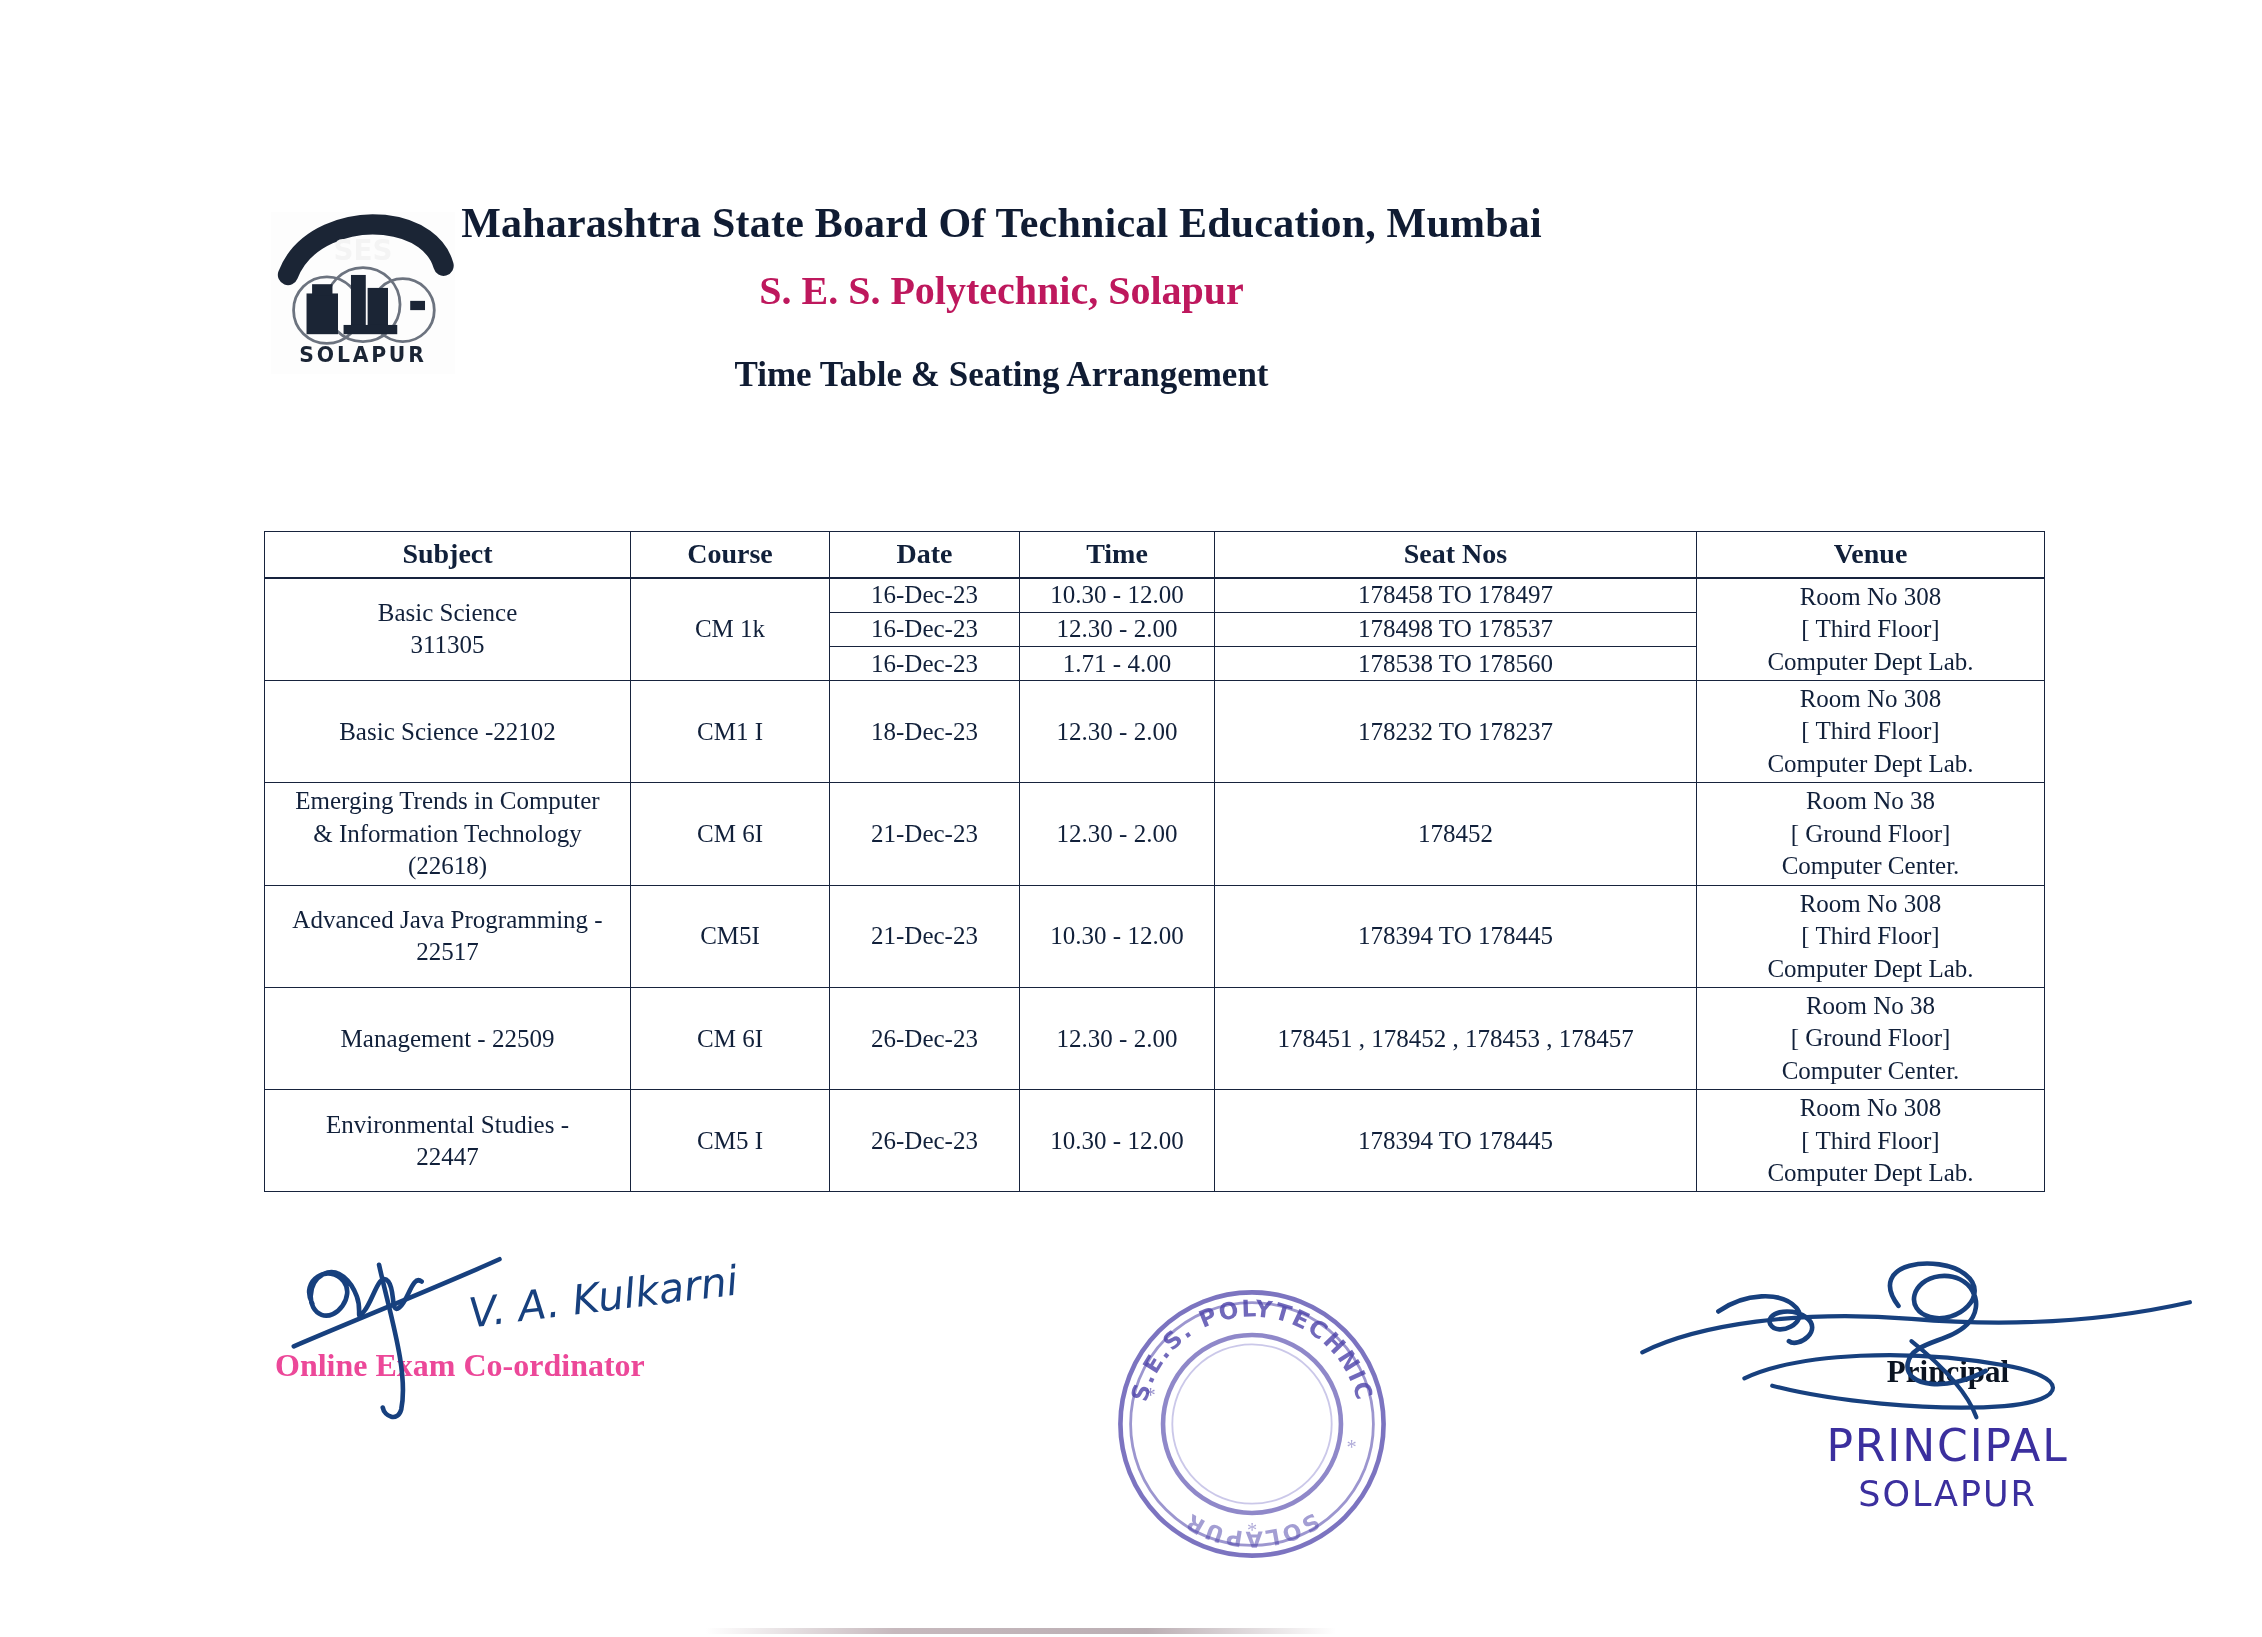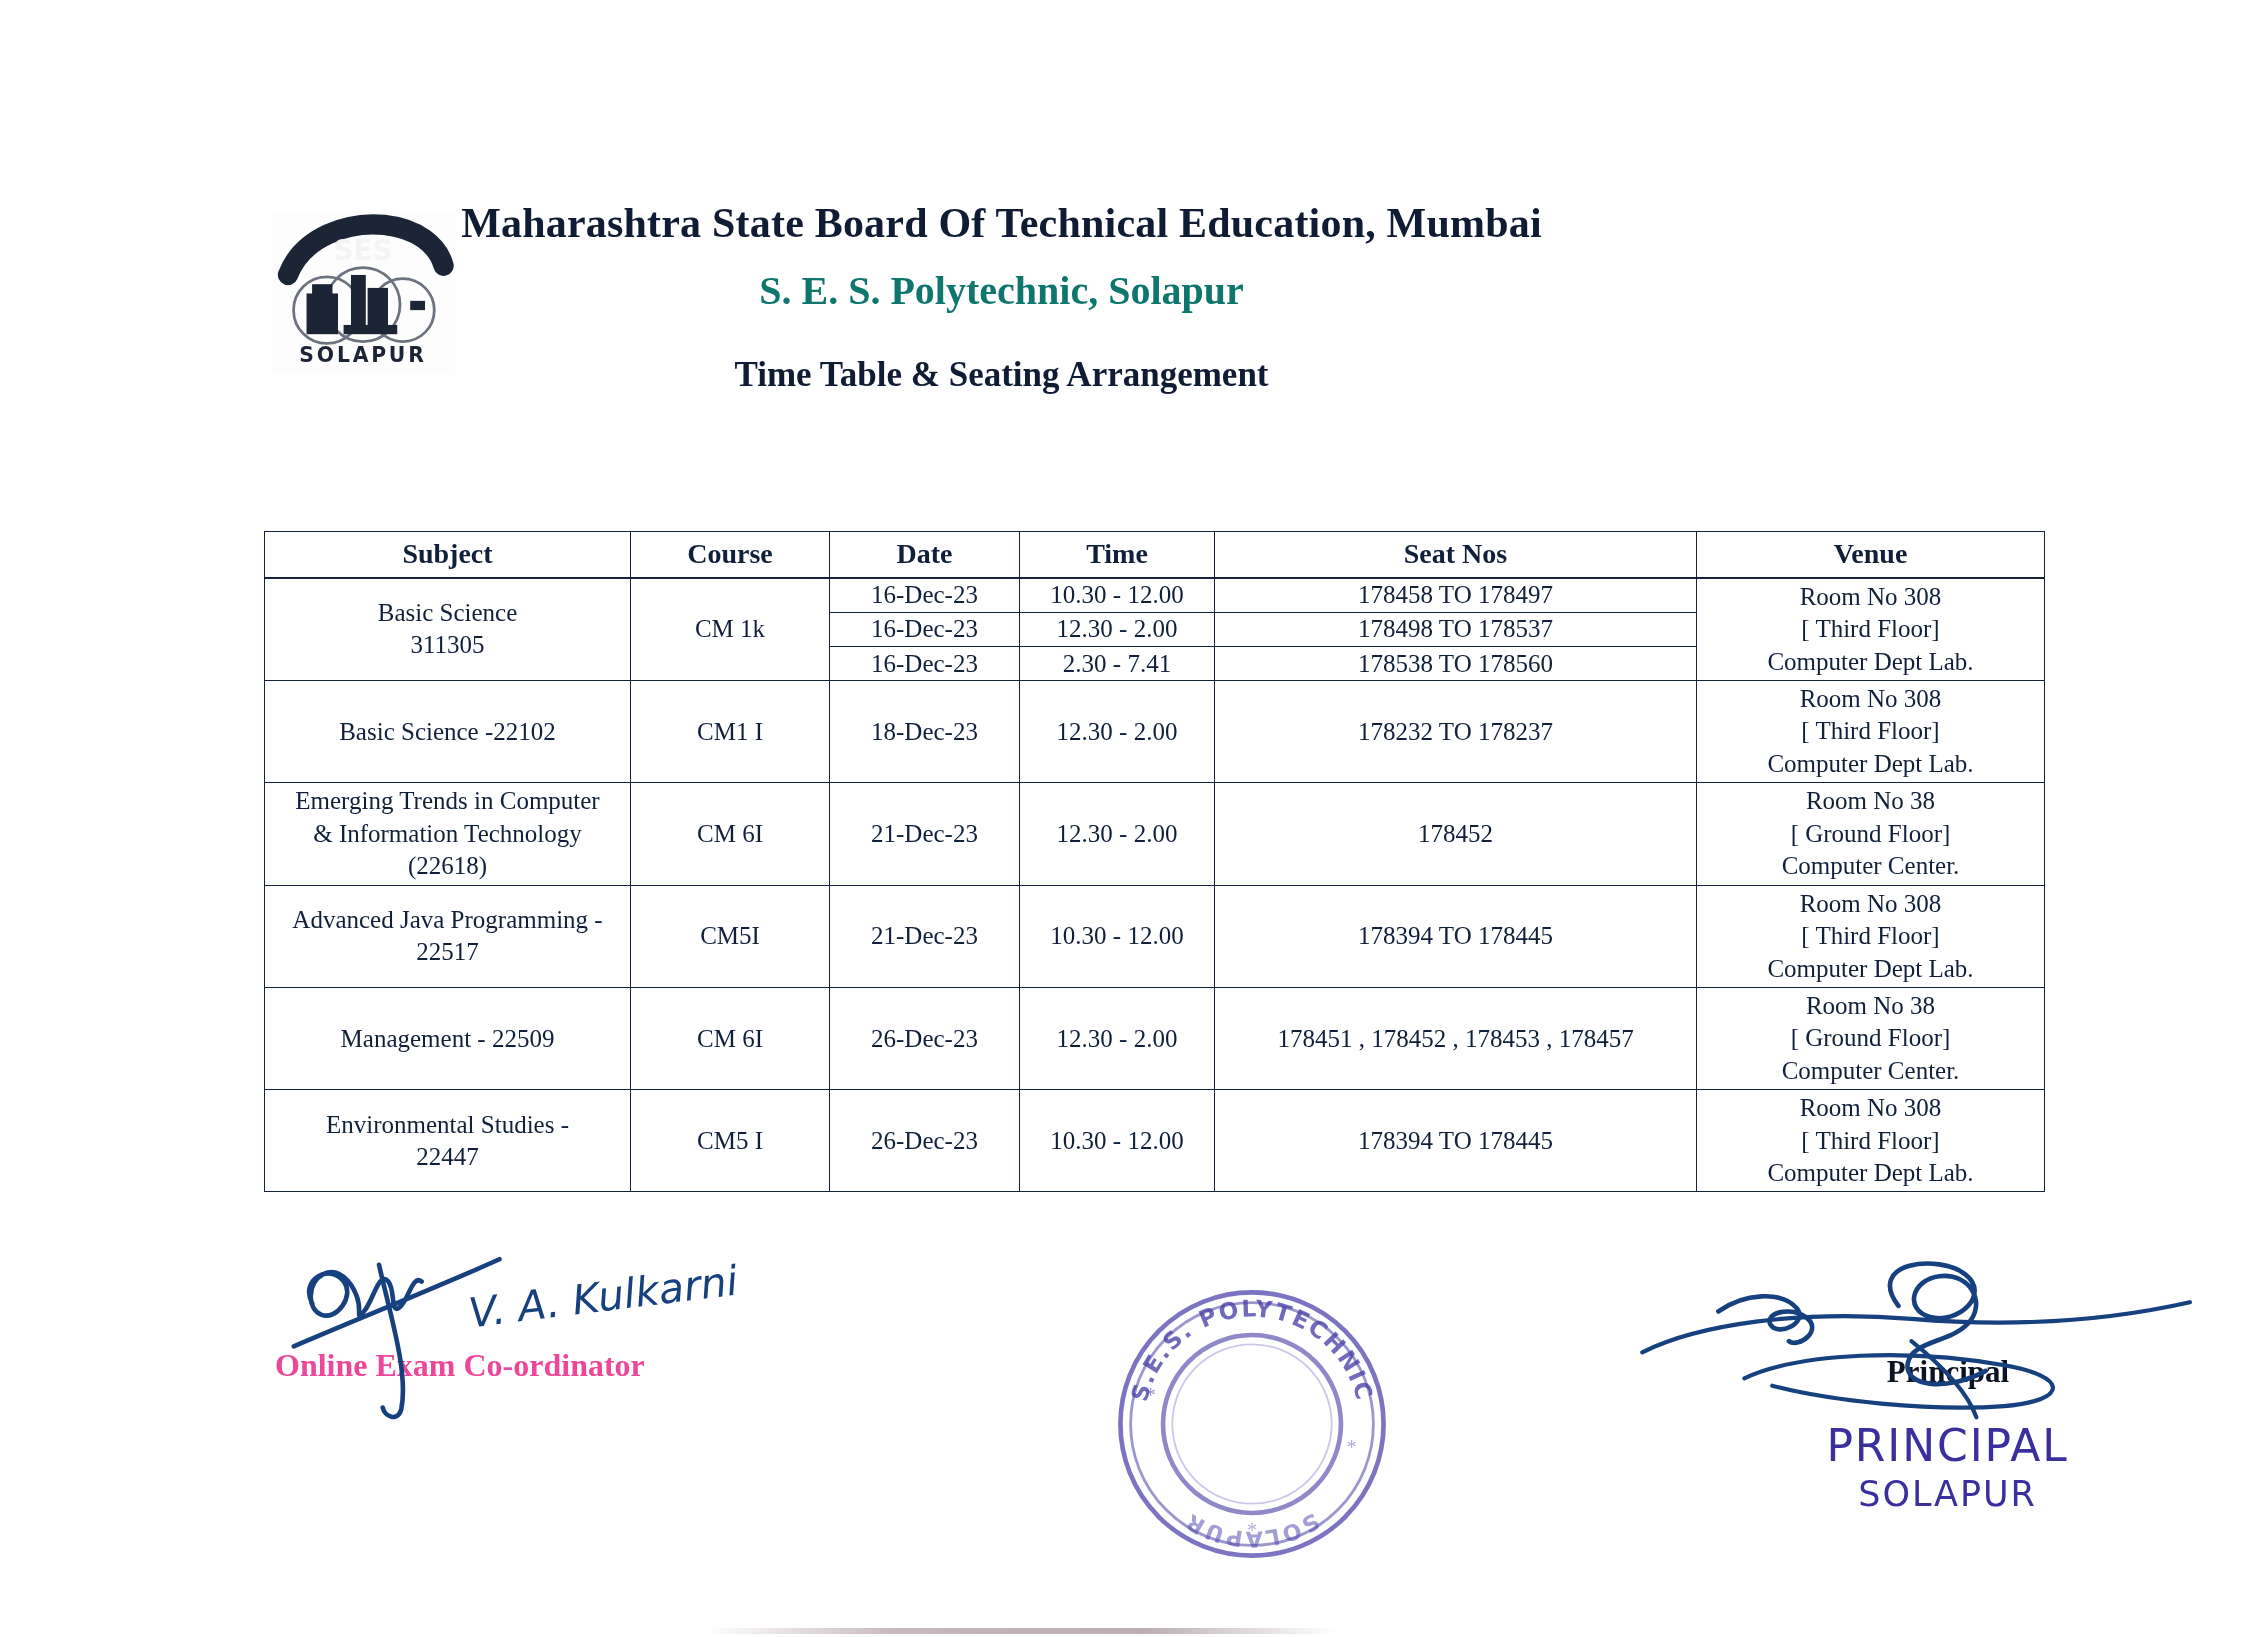--- a/index.html
+++ b/index.html
@@ -63,21 +63,21 @@
     font-size: 42px;
     font-weight: bold;
     letter-spacing: 0.2px;
     color: #101c33;
     white-space: nowrap;
   }
   .t-line2 {
     margin-top: 20.4px;
     font-size: 40px;
     font-weight: bold;
-    color: #0f766e;
+    color: #be185d;
   }
   .t-line3 {
     margin-top: 18.6px;
     font-size: 35px;
     font-weight: bold;
     color: #101c33;
   }
   .t-line4 {
     margin-top: 41px;
     font-size: 35px;
@@ -275,21 +275,21 @@
             <div>Computer Dept Lab.</div>
           </td>
         </tr>
         <tr>
           <td class="date-cell">16-Dec-23</td>
           <td class="time-cell">12.30 - 2.00</td>
           <td class="seat-cell">178498 TO 178537</td>
         </tr>
         <tr>
           <td class="date-cell">16-Dec-23</td>
-          <td class="time-cell">2.30 - 7.41</td>
+          <td class="time-cell">1.71 - 4.00</td>
           <td class="seat-cell">178538 TO  178560</td>
         </tr>
         <tr class="thick-top">
           <td class="subject-cell" rowspan="1">
             <div>Basic Science -22102</div>
           </td>
           <td class="course-cell" rowspan="1">CM1 I</td>
           <td class="date-cell">18-Dec-23</td>
           <td class="time-cell">12.30 - 2.00</td>
           <td class="seat-cell">178232 TO 178237</td>

